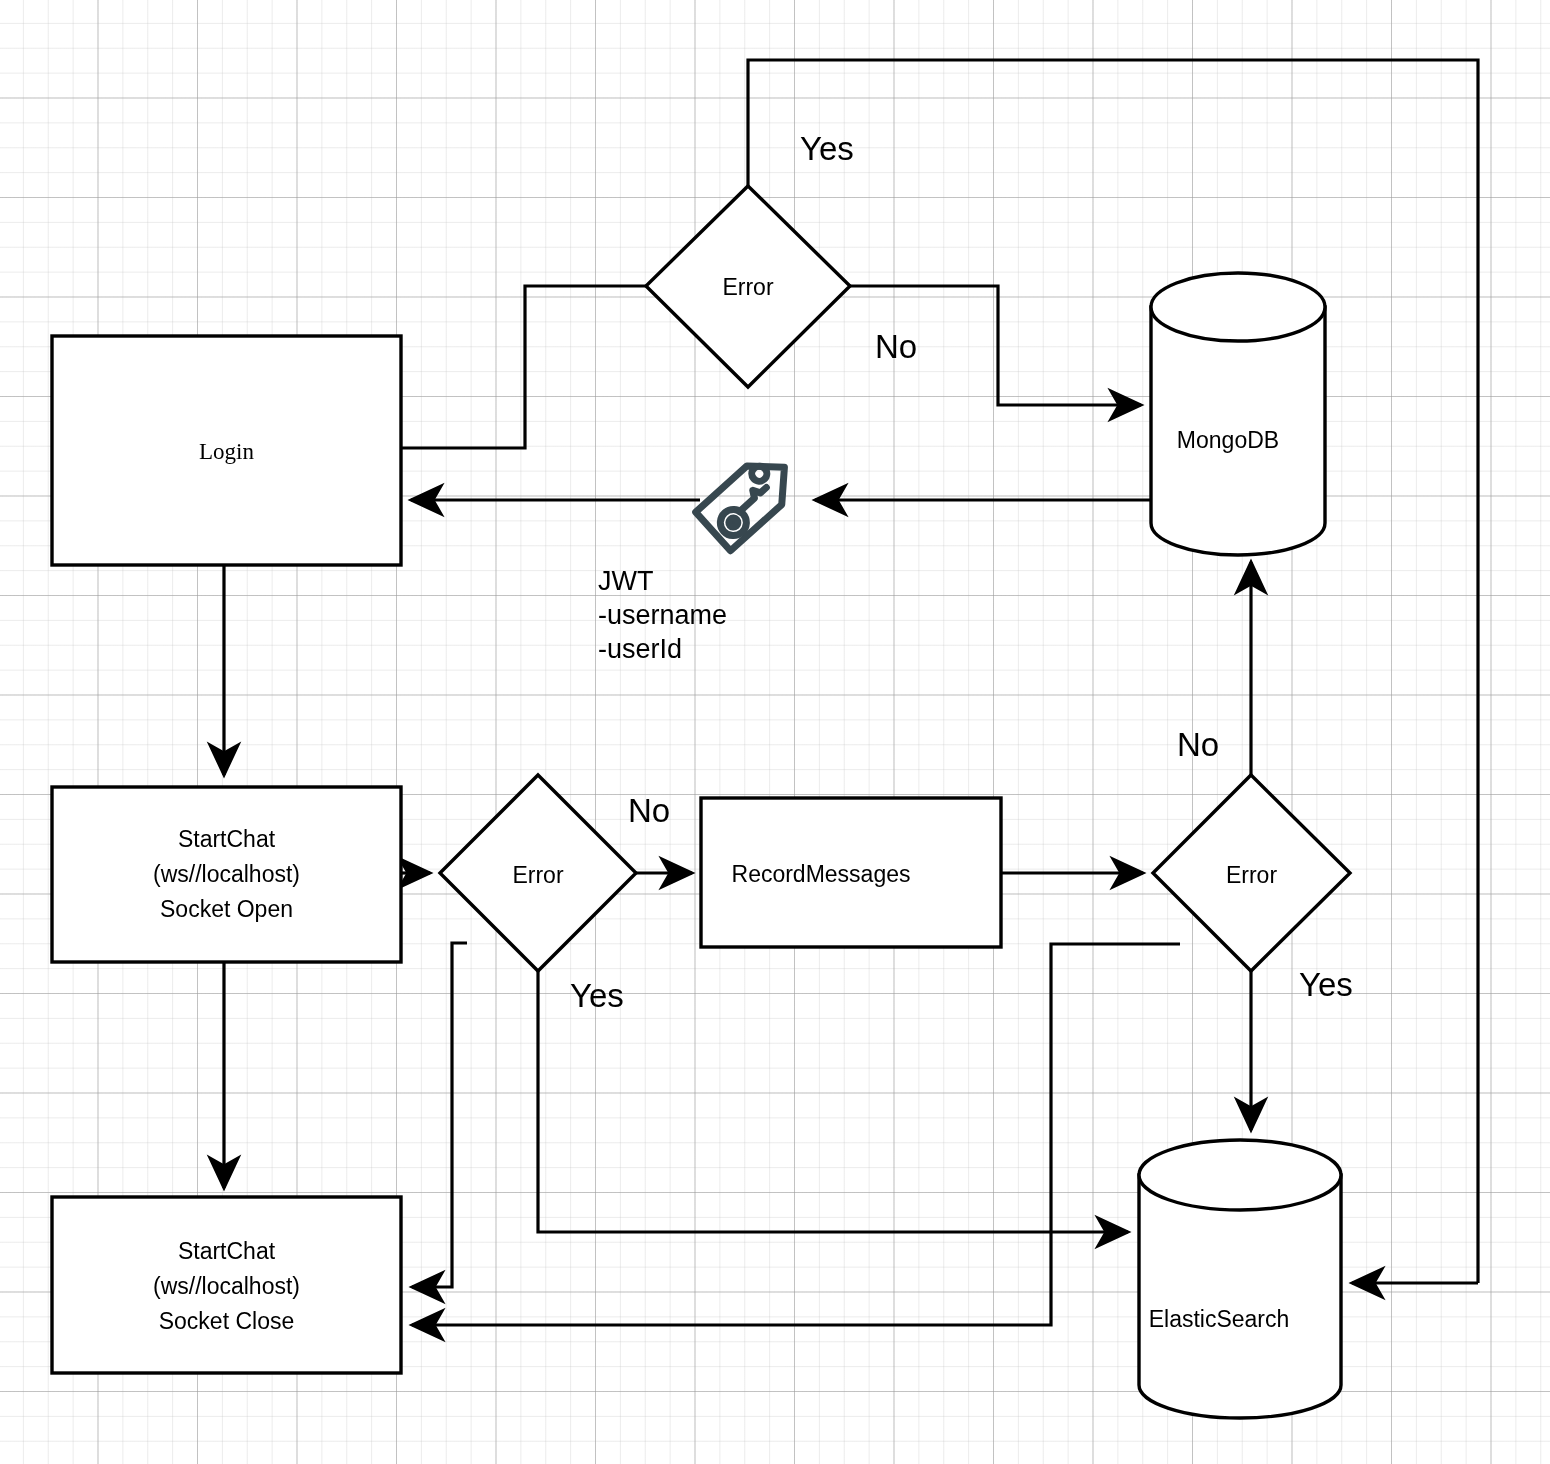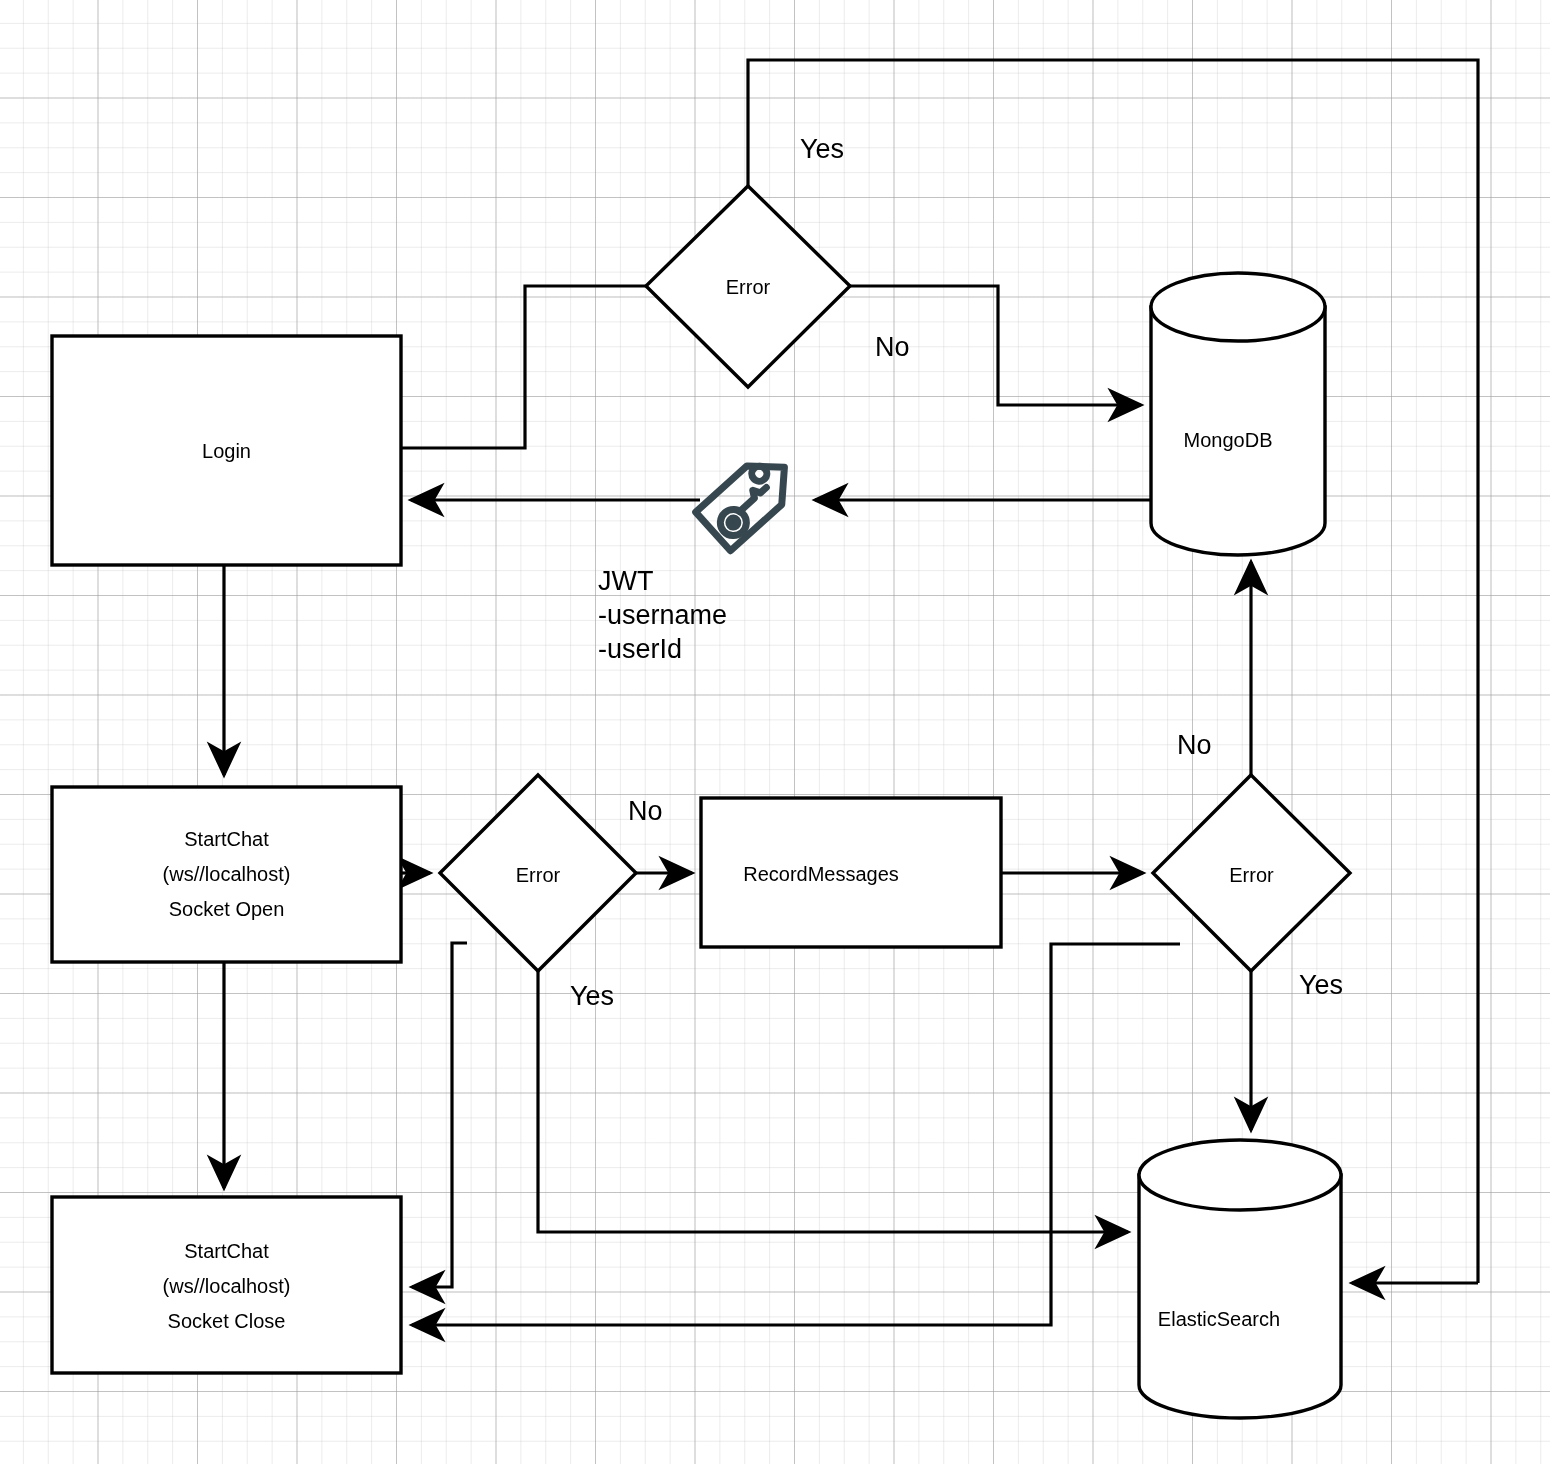--- a/index.html
+++ b/index.html
@@ -30,30 +30,30 @@
     position: absolute;
     left: 0; top: 0;
     width: 1550px;
     height: 1464px;
   }
   .node-label {
     position: absolute;
     text-align: center;
     color: #000000;
     font-family: "Liberation Sans", sans-serif;
-    font-size: 20px;
+    font-size: 23px;
     line-height: 35px;
     white-space: pre-line;
     pointer-events: none;
   }
   .edge-label {
     position: absolute;
     color: #000000;
     font-family: "Liberation Sans", sans-serif;
-    font-size: 27px;
+    font-size: 33px;
     line-height: 32px;
     white-space: pre-line;
     text-align: center;
   }
   .jwt-caption {
     position: absolute;
     color: #000000;
     font-family: "Liberation Sans", sans-serif;
     font-size: 27px;
     line-height: 34px;
@@ -134,21 +134,21 @@
     <g transform="translate(748,500) rotate(-42)" fill="none" stroke="#37474f" stroke-width="7" stroke-linejoin="round" stroke-linecap="round">
       <path d="M -47 -26 L 22 -26 L 49 0 L 22 26 L -47 26 Z"></path>
       <circle cx="26" cy="-12" r="7.5"></circle>
       <circle cx="-26" cy="7" r="13"></circle>
       <circle cx="-26" cy="7" r="4.5" fill="#37474f"></circle>
       <path d="M -14 3 L 6 3 L 10 -4 L 14 3 L 22 3"></path>
     </g>
 
   </svg>
 
-  <div class="node-label" style="left:52px; top:434px; width:349px;">Login</div>
+  <div class="node-label" style="left:52px; top:434px; width:349px;font-family:Liberation Serif, serif;">Login</div>
 
   <div class="node-label" style="left:646px; top:270px; width:204px;">Error</div>
 
   <div class="node-label" style="left:1151px; top:423px; width:154px;">MongoDB</div>
 
   <div class="node-label" style="left:52px; top:822px; width:349px;">StartChat
 (ws//localhost)
 Socket Open</div>
 
   <div class="node-label" style="left:440px; top:858px; width:196px;">Error</div>

